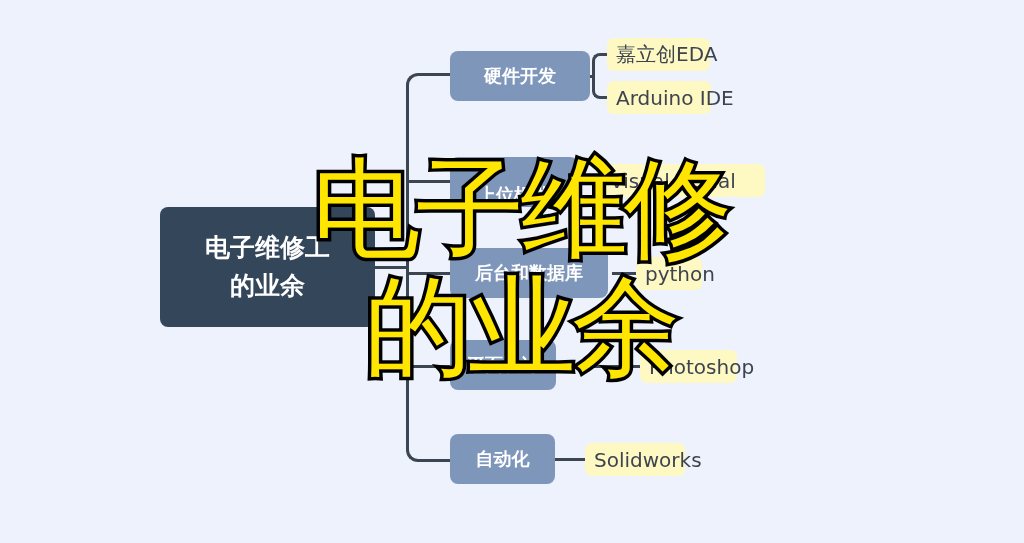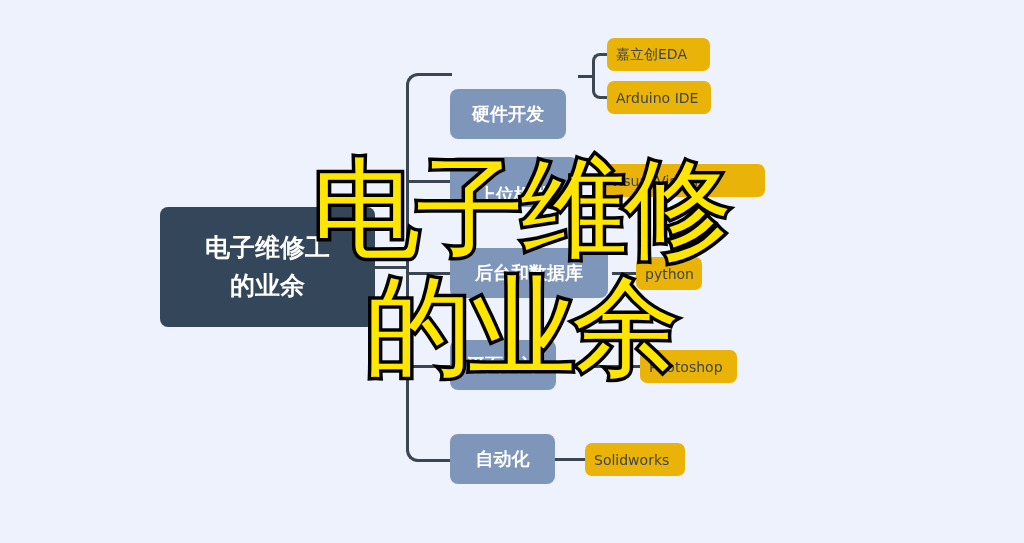--- a/index.html
+++ b/index.html
@@ -17,21 +17,21 @@
     display: flex; flex-direction: column; align-items: center; justify-content: center;
     text-align: center;
   }
   .branch {
     position: absolute; height: 50px; border-radius: 8px;
     background: #7f96bb; color: #ffffff; font-weight: bold; font-size: 18px;
     display: flex; align-items: center; justify-content: center;
   }
   .leaf {
     position: absolute; height: 33px; border-radius: 7px;
-    background: #eab308; color: #3d4450; font-size: 14px;
+    background: #fef9c3; color: #3d4450; font-size: 20px;
     display: flex; align-items: center; padding: 0 9px; box-sizing: border-box;
     white-space: nowrap;
   }
   .overlay {
     position: absolute; left: 310px; top: 150px; width: 420px;
     text-align: center; pointer-events: none;
     font-family: "DejaVu Sans", sans-serif; font-weight: normal;
     color: #ffe600; font-size: 108px; line-height: 118px; letter-spacing: -4px;
     -webkit-text-stroke: 7px #000000;
     paint-order: stroke fill;
@@ -59,21 +59,21 @@
 <div class="line" style="left:578px; top:180px; width:24px; height:3px;"></div>
 <div class="line" style="left:612px; top:272px; width:40px; height:3px;"></div>
 <div class="line" style="left:556px; top:365px; width:86px; height:3px;"></div>
 <div class="line" style="left:555px; top:458px; width:31px; height:3px;"></div>
 
 <div class="root">
   <div>电子维修工</div>
   <div>的业余</div>
 </div>
 
-<div class="branch" style="left:450px; top:51px; width:116px;margin-top:38px;">
+<div class="branch" style="left:450px; top:51px; width:140px;">
   <span>硬件开发</span>
 </div>
 <div class="branch" style="left:450px; top:157px; width:128px;align-items:flex-end;">
   <span>上位机端</span>
 </div>
 <div class="branch" style="left:450px; top:248px; width:158px;">
   <span>后台和数据库</span>
 </div>
 <div class="branch" style="left:450px; top:340px; width:106px;">
   <span>平面设计</span>

